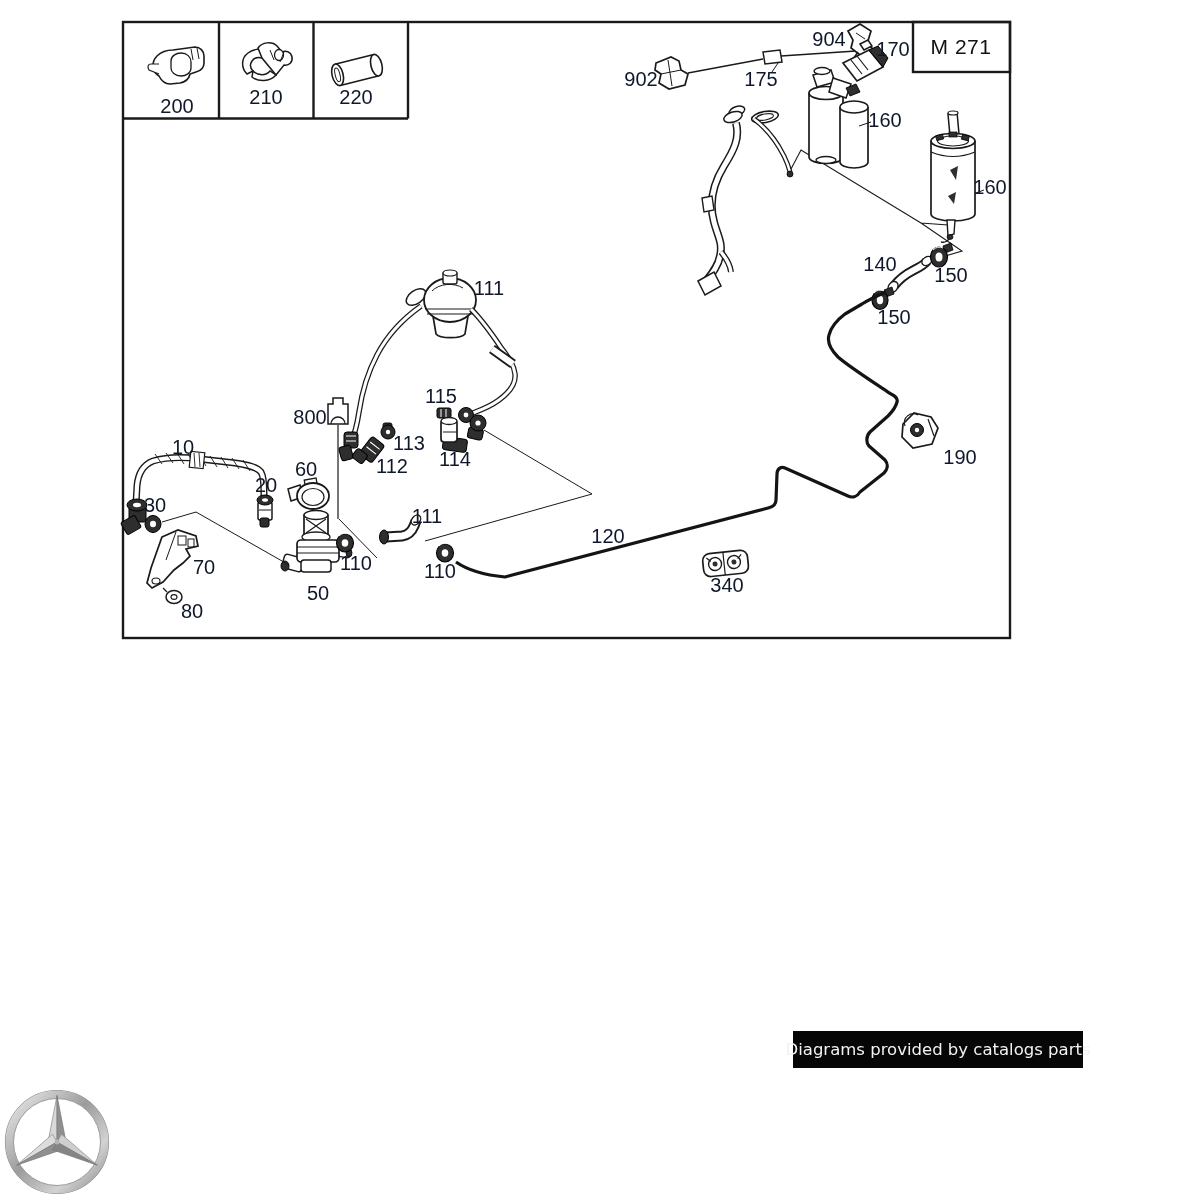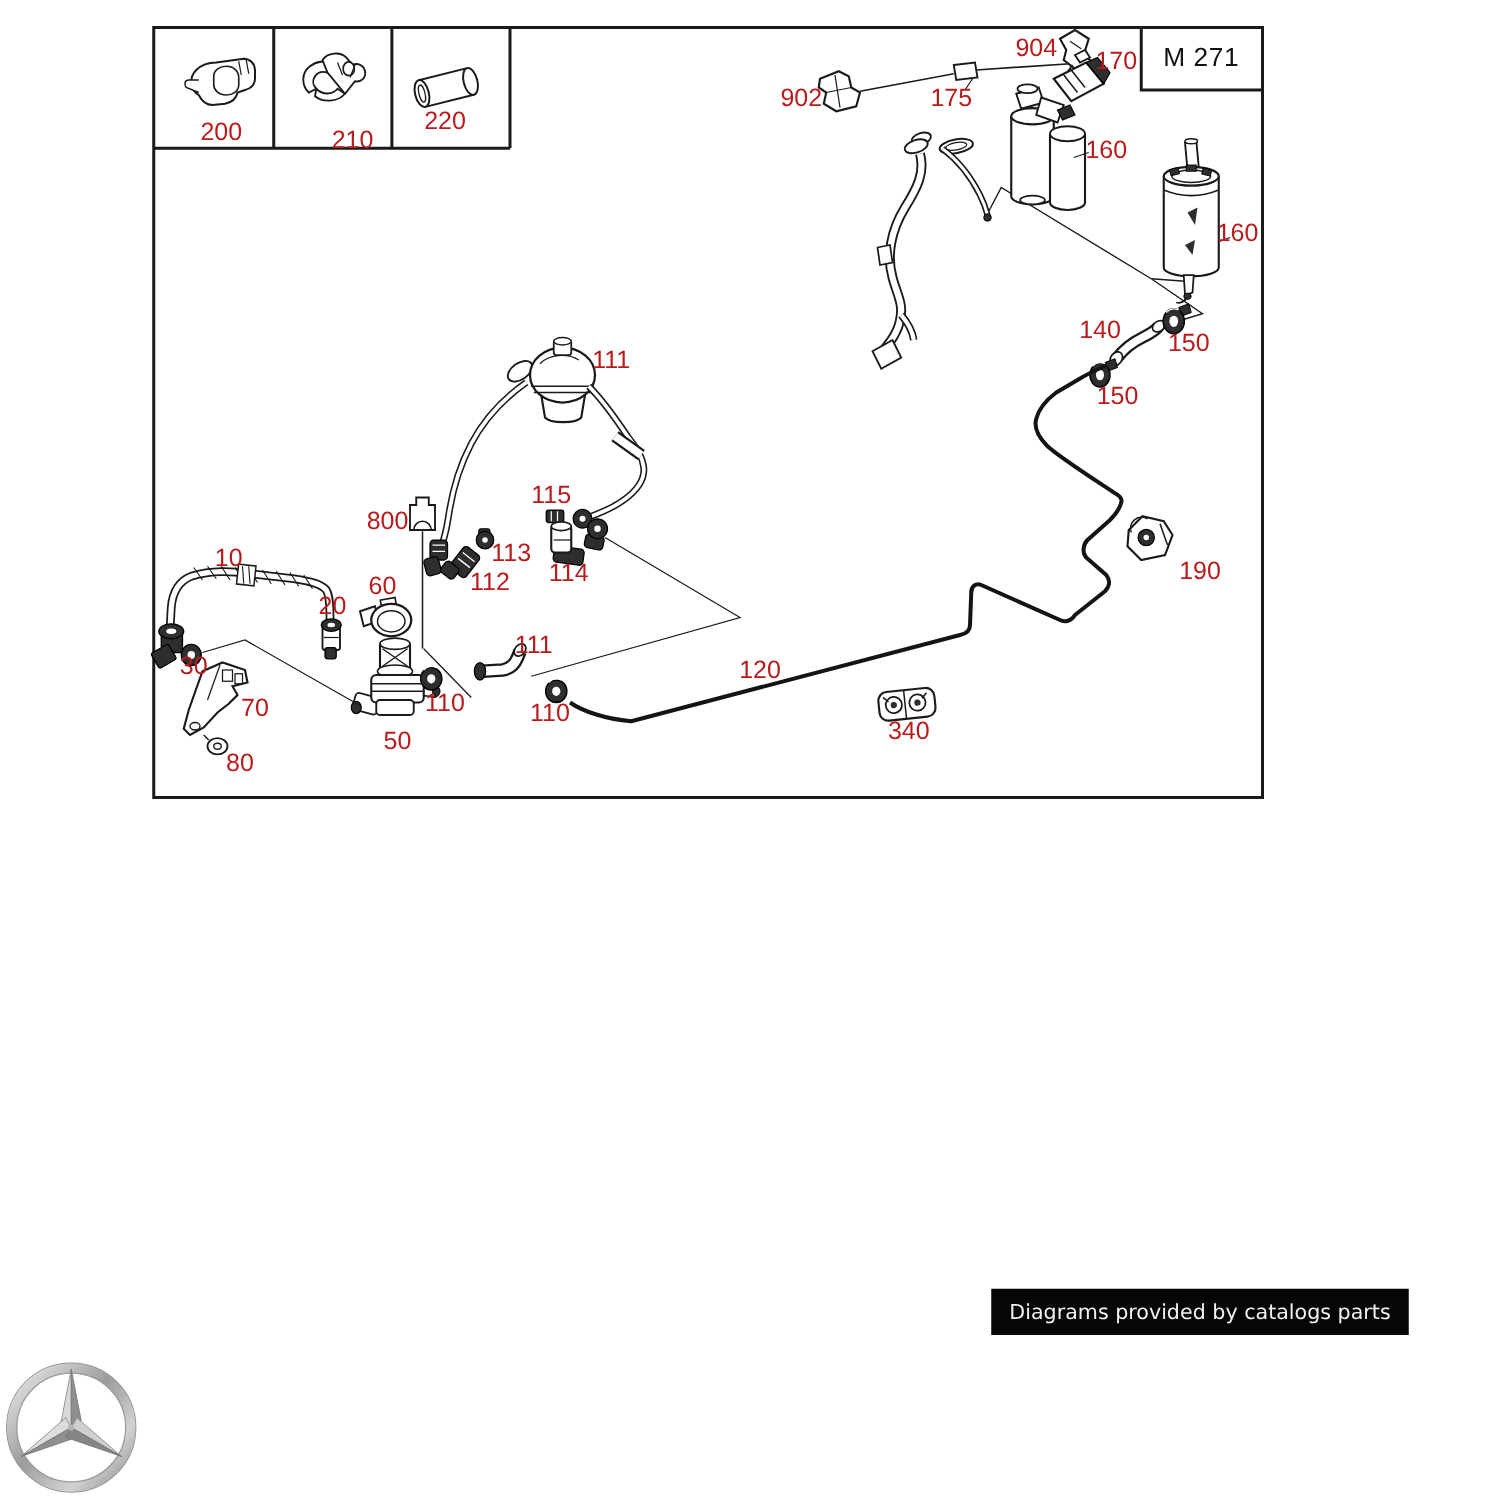--- a/index.html
+++ b/index.html
@@ -1,23 +1,23 @@
 <!DOCTYPE html>
 <html><head>
 <meta charset="utf-8">
 <style>
   html,body{margin:0;padding:0;background:#fff;}
   .page{position:relative;width:1200px;height:1200px;background:#fff;overflow:hidden;
         font-family:"Liberation Sans",sans-serif;}
   svg{position:absolute;left:0;top:0;}
-  .callout{position:absolute;transform:translate(-50%,-50%);font-size:20px;color:#b91c1c;
+  .callout{position:absolute;transform:translate(-50%,-50%);font-size:20px;color:#0f172a;
            white-space:nowrap;line-height:1;}
   .engine-code{position:absolute;transform:translate(-50%,-50%);font-size:21px;color:#111;
            letter-spacing:.5px;white-space:nowrap;}
-  .watermark{position:absolute;left:793px;top:1031px;width:334px;height:37px;background:#060606;
+  .watermark{position:absolute;left:793px;top:1031px;width:290px;height:37px;background:#060606;
            color:#f2f2f2;font-size:16.5px;font-family:"DejaVu Sans",sans-serif;
            display:flex;align-items:center;justify-content:center;white-space:nowrap;}
   .footer-title{position:absolute;left:386px;top:1108px;width:814px;text-align:center;
            font-size:64px;color:#151515;letter-spacing:-1px;white-space:nowrap;}
 </style>
 </head>
 <body>
 
 <div class="page">
 
@@ -325,41 +325,41 @@
     <polygon points="16.7,1165.2 52.5,1134.2 57,1142" fill="#dcdcdc" stroke="#8a8a8a" stroke-width="0.7"></polygon>
     <polygon points="16.7,1165.2 61.5,1149.8 57,1142" fill="#8f8f8f" stroke="#777" stroke-width="0.7"></polygon>
     <polygon points="97.3,1165.2 61.5,1134.2 57,1142" fill="#cfcfcf" stroke="#8a8a8a" stroke-width="0.7"></polygon>
     <polygon points="97.3,1165.2 52.5,1149.8 57,1142" fill="#858585" stroke="#777" stroke-width="0.7"></polygon>
     <circle cx="57" cy="1142" r="2.5" fill="#b5b5b5"></circle>
   </g>
 </svg>
 
 <div id="callouts">
       <span class="callout" style="left: 177px; top: 106px;">200</span>
-      <span class="callout" style="left: 282px; top: 97px; margin-top: 15px;">210</span>
+      <span class="callout" style="left: 266px; top: 97px;">210</span>
       <span class="callout" style="left: 356px; top: 97px;">220</span>
       <span class="callout" style="left: 829px; top: 39px;">904</span>
       <span class="callout" style="left: 893px; top: 49px;">170</span>
       <span class="callout" style="left: 641px; top: 79px;">902</span>
       <span class="callout" style="left: 761px; top: 79px;">175</span>
       <span class="callout" style="left: 885px; top: 120px;">160</span>
       <span class="callout" style="left: 990px; top: 187px;">160</span>
       <span class="callout" style="left: 880px; top: 264px;">140</span>
       <span class="callout" style="left: 951px; top: 275px;">150</span>
       <span class="callout" style="left: 894px; top: 317px;">150</span>
       <span class="callout" style="left: 489px; top: 288px;">111</span>
       <span class="callout" style="left: 441px; top: 396px;">115</span>
       <span class="callout" style="left: 409px; top: 443px;">113</span>
       <span class="callout" style="left: 392px; top: 466px;">112</span>
       <span class="callout" style="left: 455px; top: 459px;">114</span>
       <span class="callout" style="left: 310px; top: 417px;">800</span>
       <span class="callout" style="left: 183px; top: 447px;">10</span>
       <span class="callout" style="left: 306px; top: 469px;">60</span>
       <span class="callout" style="left: 266px; top: 485px;">20</span>
-      <span class="callout" style="left: 155px; top: 505px; margin-top: 28px;">30</span>
+      <span class="callout" style="left: 155px; top: 505px;">30</span>
       <span class="callout" style="left: 427px; top: 516px;">111</span>
       <span class="callout" style="left: 608px; top: 536px;">120</span>
       <span class="callout" style="left: 204px; top: 567px;">70</span>
       <span class="callout" style="left: 318px; top: 577px; margin-top: 16px;">50</span>
       <span class="callout" style="left: 356px; top: 563px;">110</span>
       <span class="callout" style="left: 440px; top: 571px;">110</span>
       <span class="callout" style="left: 192px; top: 611px;">80</span>
       <span class="callout" style="left: 727px; top: 585px;">340</span>
       <span class="callout" style="left: 929px; top: 457px; margin-left: 31px;">190</span>
     </div>

